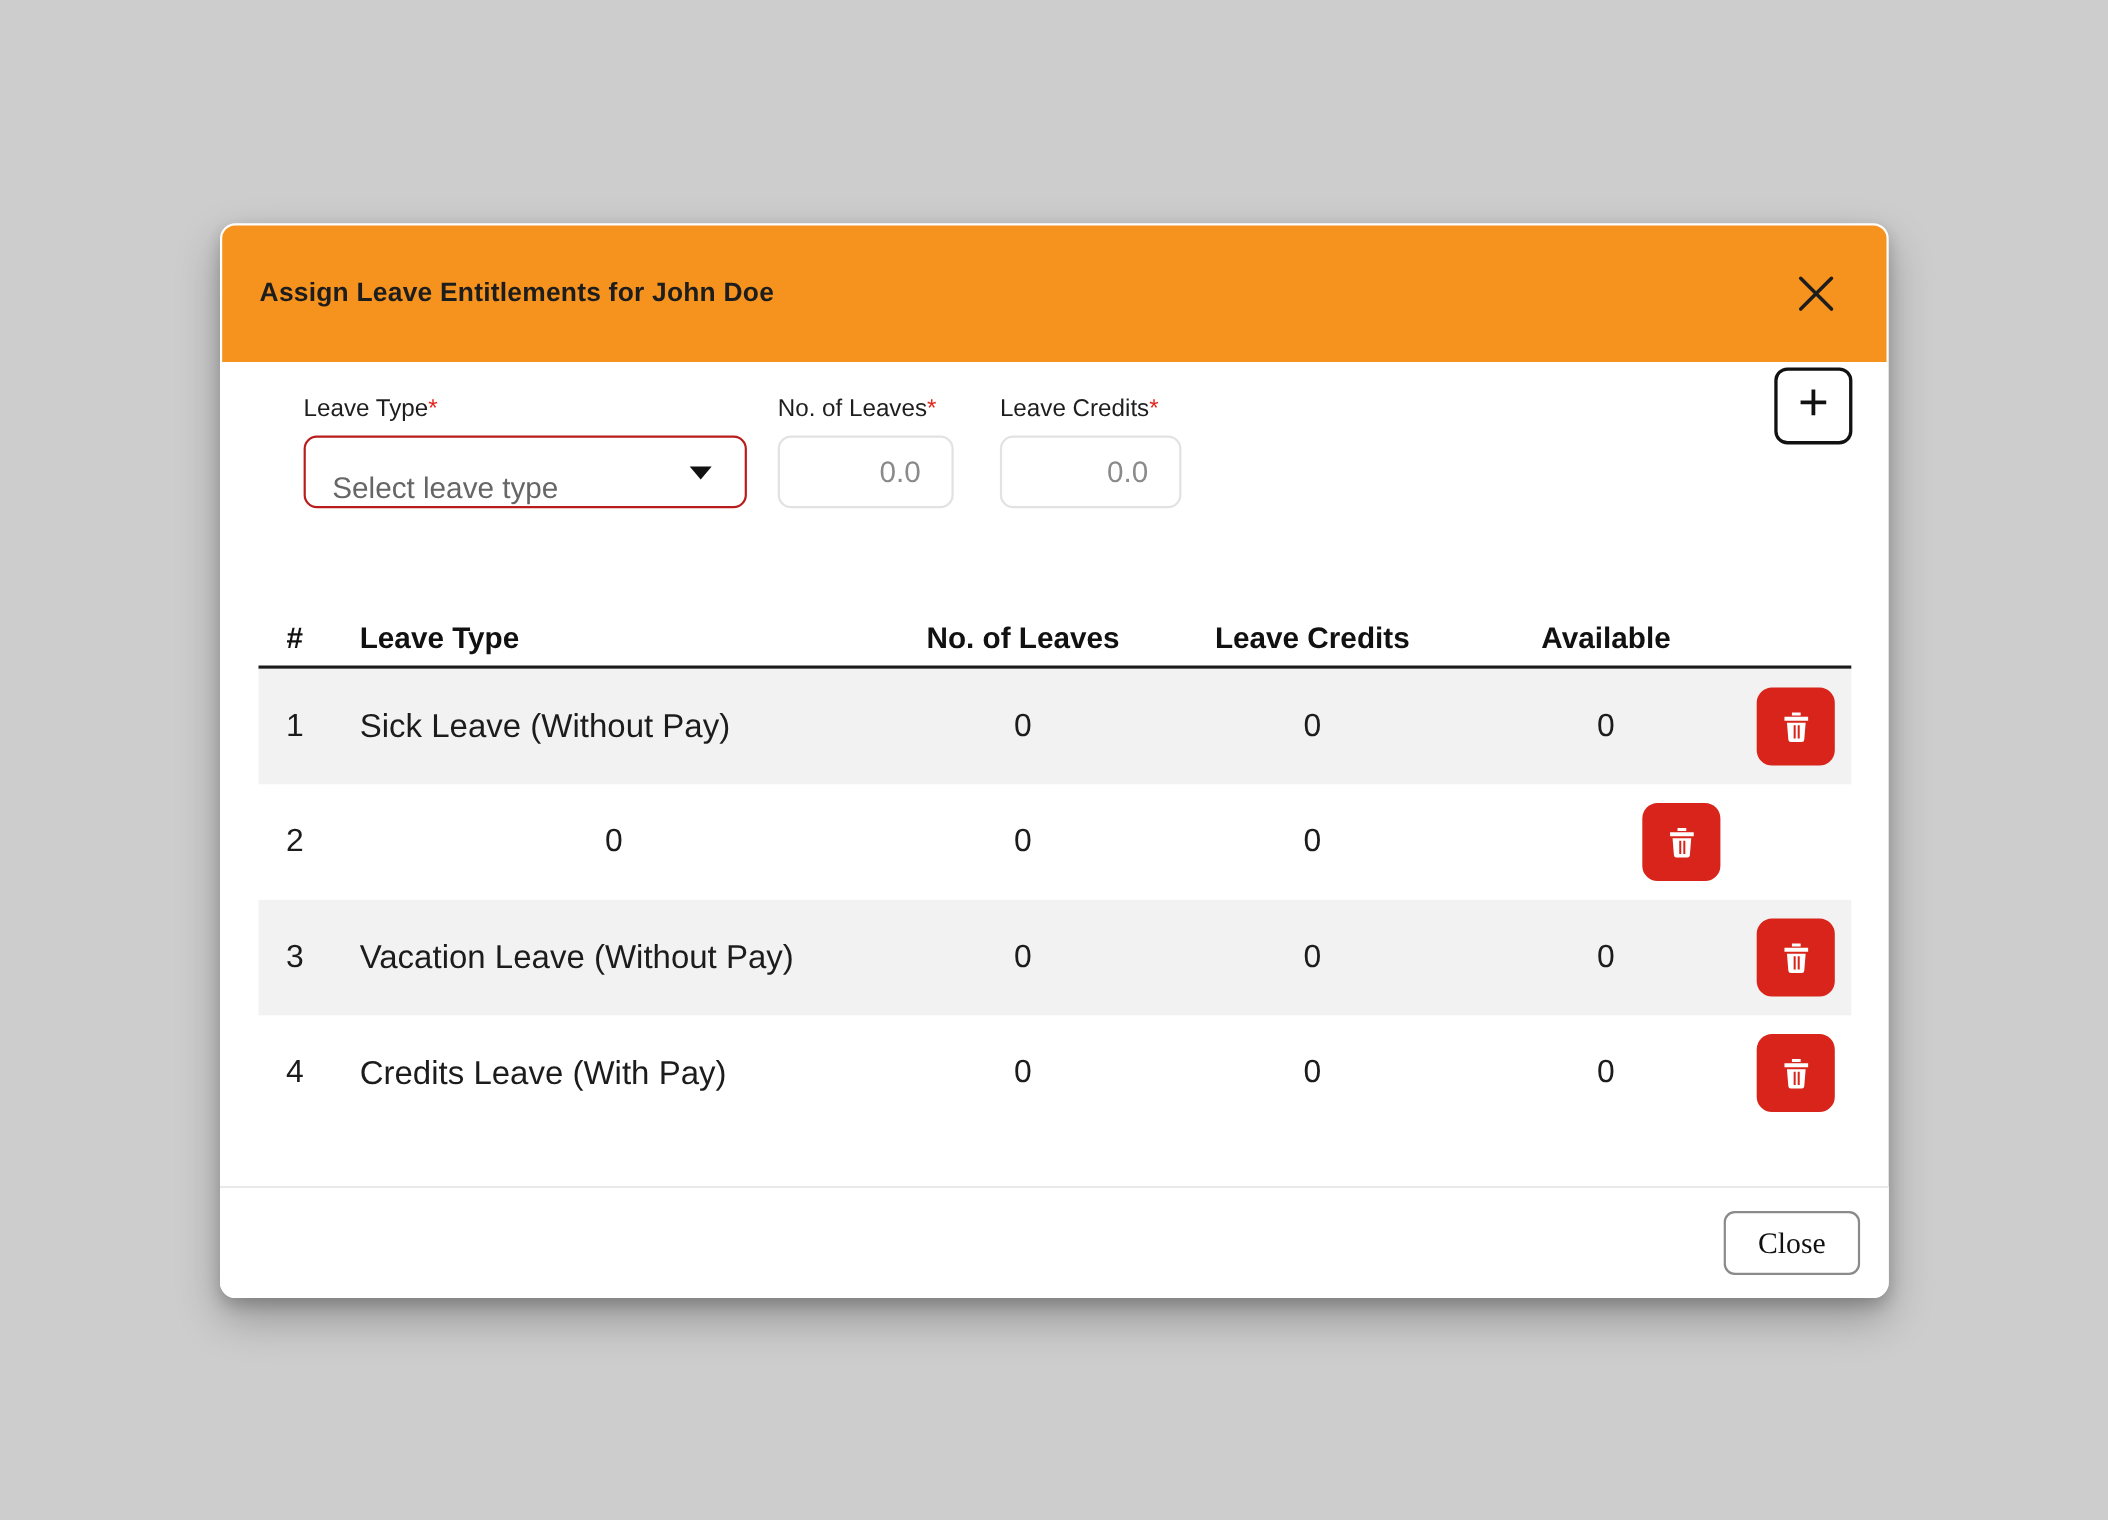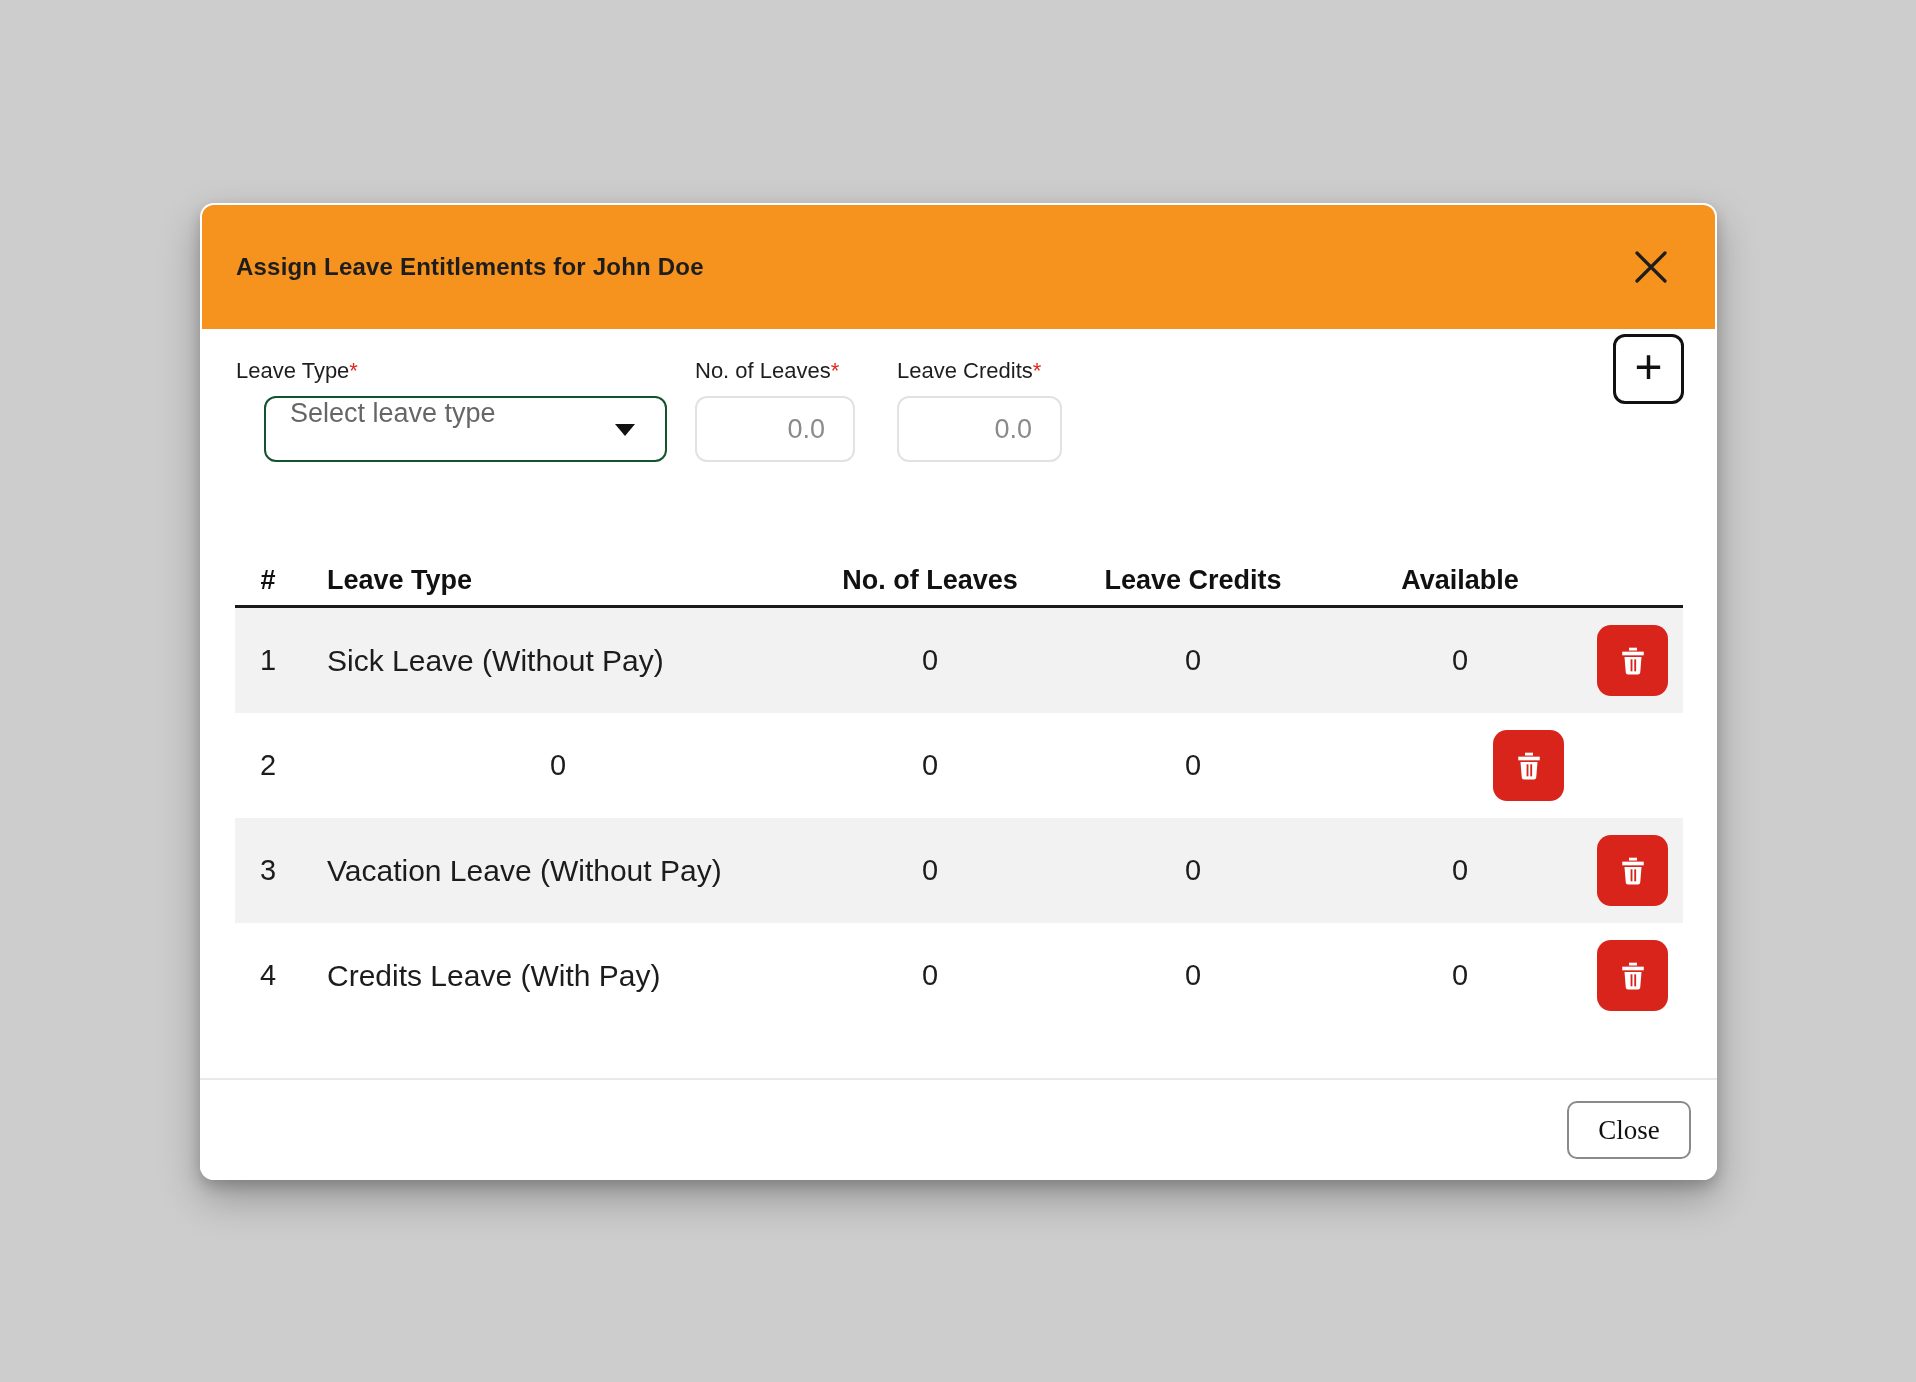--- a/index.html
+++ b/index.html
@@ -33,43 +33,42 @@
     font-size: 24px; font-weight: 700; color: #1d1d1d;
     letter-spacing: 0.2px;
   }
   .close-x {
     width: 40px; height: 40px;
     display: flex; align-items: center; justify-content: center;
     cursor: pointer;
   }
 
   
-  .form-area { position: absolute; left: 0; top: 125px; right: 0; }
+  .form-area { position: absolute; left: 0; top: 125px; right: 0; padding-left: 40px; }
   .form-row {
     position: relative;
     padding: 30px 36px 0 36px;
     display: flex; align-items: flex-start;
   }
   .field-group { display: flex; flex-direction: column; }
   .field-label {
     font-size: 22px; color: #1e1e1e; margin-bottom: 12px;
     white-space: nowrap;
   }
   .req { color: #e3261d; }
   .gap1 { width: 28px; } .gap2 { width: 42px; }
 
   .select-box {
     position: relative;
     width: 403px; height: 66px;
-    border: 2px solid #14532d; border-radius: 12px;
-    background: #fff;
-    display: flex; align-items: flex-start;
+    border: 2px solid #b91c1c; border-radius: 12px;
+    background: #fff;
+    display: flex; align-items: flex-end;
     padding: 0 52px 0 24px;
     cursor: pointer;
-    margin-left: 28px;
   }
   .select-box .placeholder { font-size: 27px; color: #666; }
   .caret {
     position: absolute; right: 30px; top: 50%;
     margin-top: -5px;
     width: 0; height: 0;
     border-left: 10px solid transparent;
     border-right: 10px solid transparent;
     border-top: 12px solid #111;
   }

